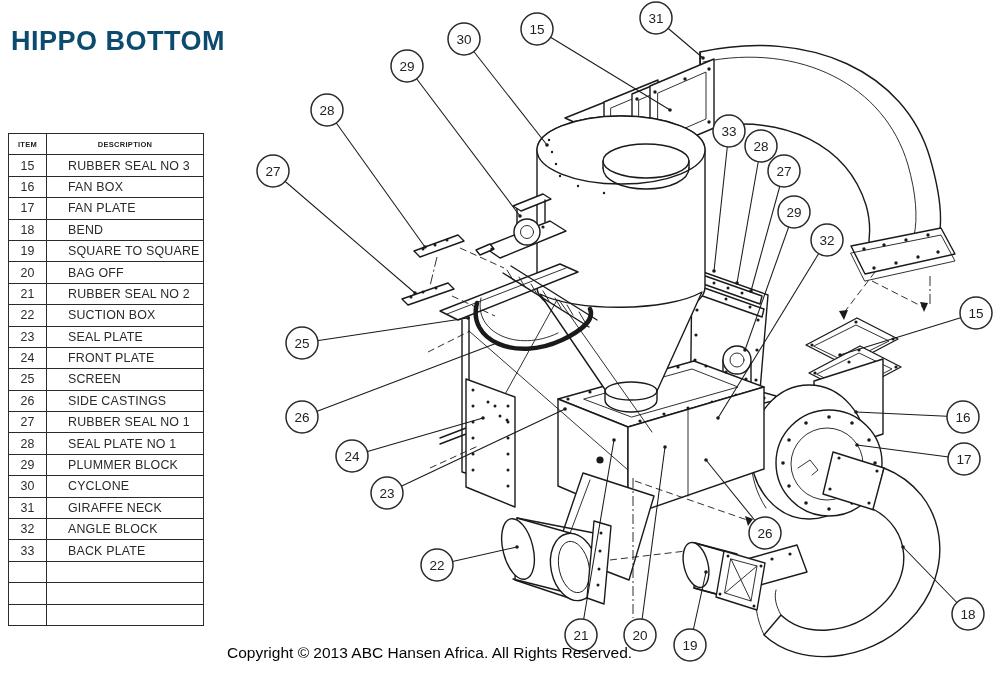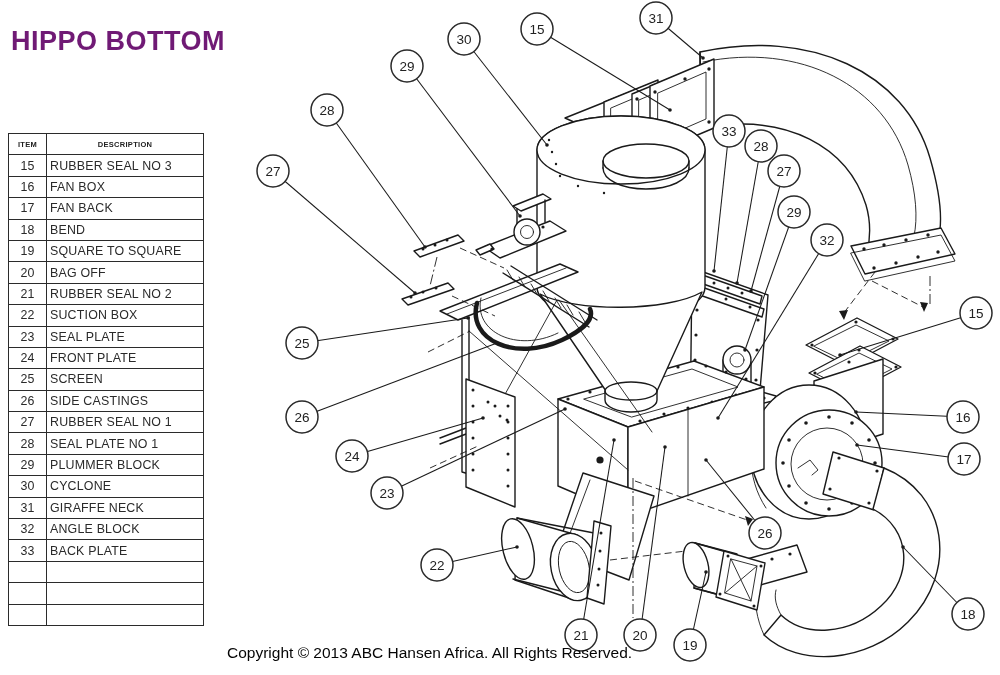--- a/index.html
+++ b/index.html
@@ -2,36 +2,36 @@
 <html><head>
 <meta charset="utf-8">
 <style>
   html,body{margin:0;padding:0;}
   body{
     width:1000px;height:675px;position:relative;overflow:hidden;
     background:#ffffff;font-family:"Liberation Sans",sans-serif;
   }
   .title{
     position:absolute;left:11px;top:26px;font-size:27px;font-weight:bold;
-    letter-spacing:.5px;color:#701a75;white-space:nowrap;
+    letter-spacing:.5px;color:#0c4a6e;white-space:nowrap;
   }
   table.parts{
     position:absolute;left:8px;top:133px;width:196px;border-collapse:collapse;
     table-layout:fixed;
     border-radius:29px;
   }
   .parts th,.parts td{
     border:1.4px solid #2b2b2b;height:21.4px;padding:0;box-sizing:border-box;
     overflow:hidden;white-space:nowrap;
   }
   .parts th{font-size:7.5px;font-weight:bold;color:#222;letter-spacing:.3px;text-align:center;}
   .parts td{font-size:12.4px;color:#2a2a2a;}
   .parts col.c-item{width:38px;}
   .parts td.item{text-align:center;}
-  .parts td.desc{padding-left:3px;letter-spacing:.2px;}
+  .parts td.desc{padding-left:21px;letter-spacing:.2px;}
   .copyright{
     position:absolute;left:227px;top:644px;font-size:15.5px;color:#050505;white-space:nowrap;
   }
   svg.diagram{position:absolute;left:0;top:0;}
   svg .ln{fill:none;stroke:#1a1a1a;stroke-width:1.4;stroke-linecap:round;stroke-linejoin:round;}
   svg .lnw{fill:#ffffff;stroke:#1a1a1a;stroke-width:1.4;stroke-linejoin:round;}
   svg .thin{fill:none;stroke:#1a1a1a;stroke-width:.9;stroke-linecap:round;}
   svg .dot{fill:#1a1a1a;stroke:none;}
   svg .dash{fill:none;stroke:#1a1a1a;stroke-width:.9;stroke-dasharray:7 4;}
   svg .dashdot{fill:none;stroke:#1a1a1a;stroke-width:.9;stroke-dasharray:10 3 2 3;}
@@ -63,21 +63,21 @@
       <tr>
         <td class="item">15</td>
         <td class="desc">RUBBER SEAL NO 3</td>
       </tr>
       <tr>
         <td class="item">16</td>
         <td class="desc">FAN BOX</td>
       </tr>
       <tr>
         <td class="item">17</td>
-        <td class="desc">FAN BACK</td>
+        <td class="desc">FAN PLATE</td>
       </tr>
       <tr>
         <td class="item">18</td>
         <td class="desc">BEND</td>
       </tr>
       <tr>
         <td class="item">19</td>
         <td class="desc">SQUARE TO SQUARE</td>
       </tr>
       <tr>

